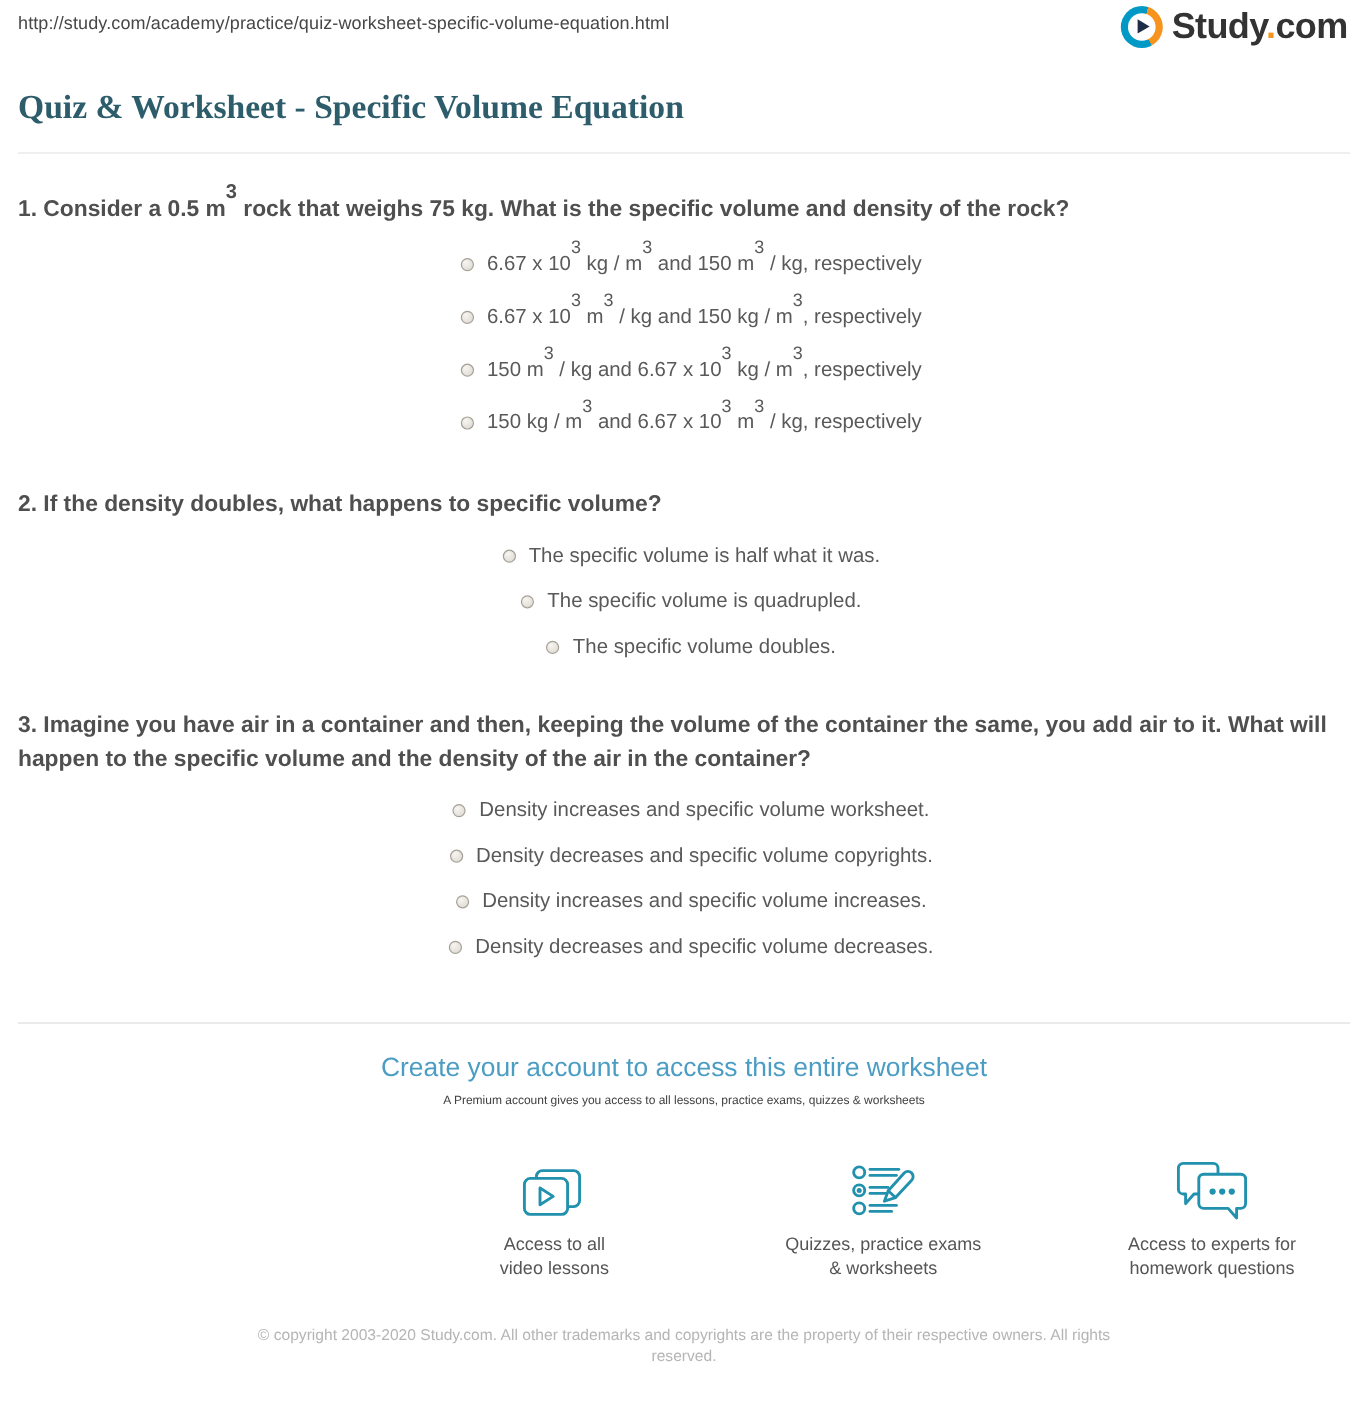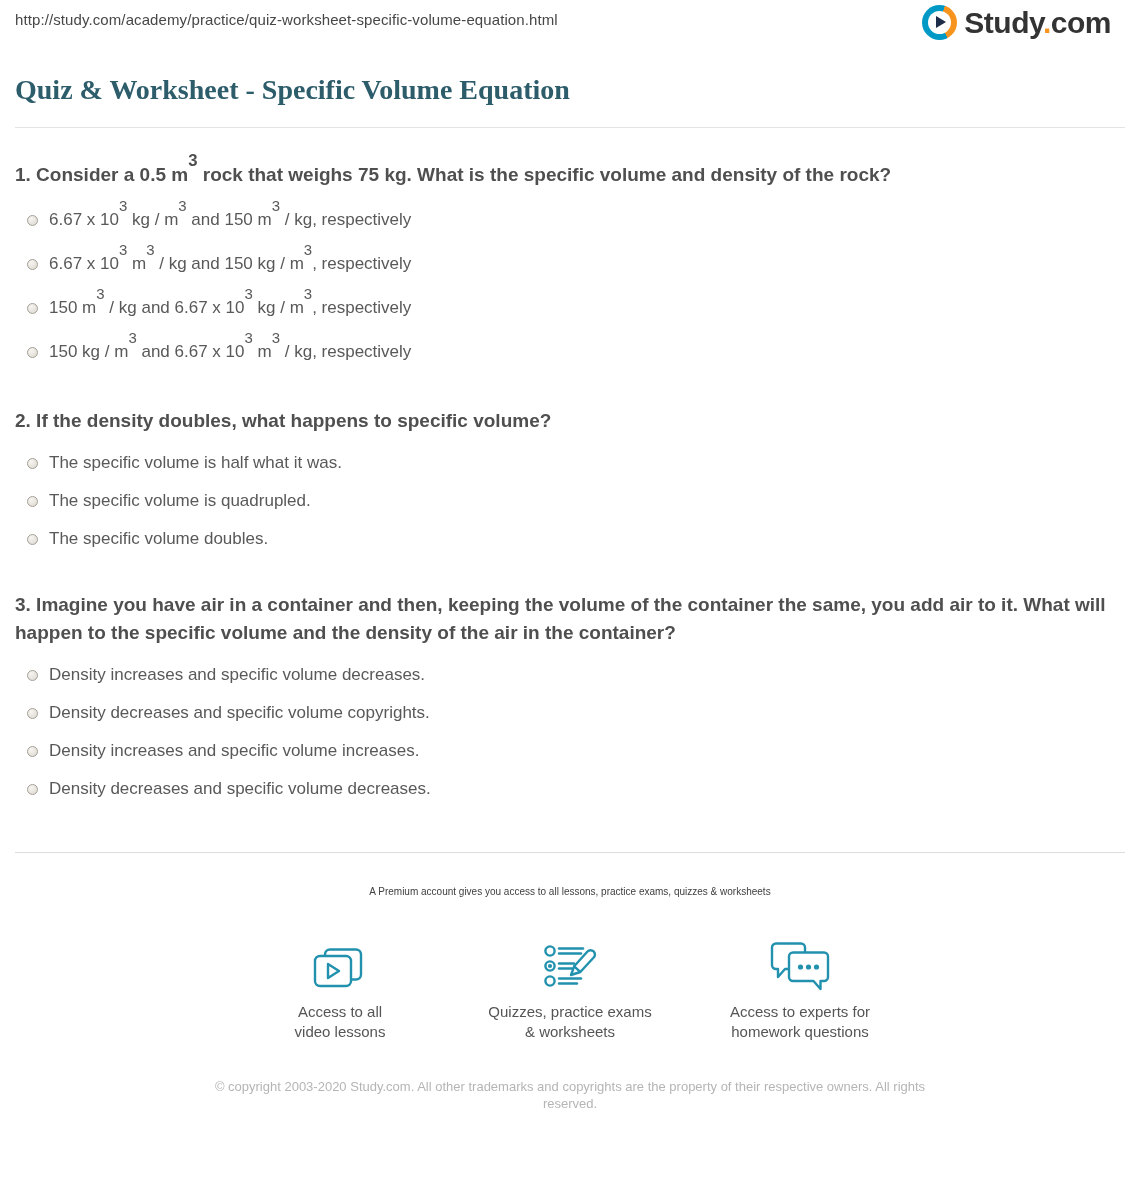--- a/index.html
+++ b/index.html
@@ -8,53 +8,53 @@
     font-family: "Liberation Sans", sans-serif;
     width: 1140px;
     margin: 0 auto;
     color: #555;
   }
   .page { width: 1140px; padding: 0 15px; position: relative; }
 
   
   .header { position: relative; padding-top: 11px; height: 52px; }
   .url-text { font-size: 15px; color: #474747; letter-spacing: 0.1px; }
-  .logo { position: absolute; top: 5px; right: 14px; display: flex; align-items: center; cursor: pointer; }
+  .logo { position: absolute; top: 5px; right: 2px; display: flex; align-items: center; cursor: pointer; }
   .logo-icon { width: 35px; height: 35px; border-radius: 50%; position: relative; flex: none;
     background: conic-gradient(from 0deg, #0099c6 0 18deg, #f7941e 18deg 152deg, #0099c6 152deg 360deg); }
   .logo-icon::before { content: ""; position: absolute; inset: 6px; background: #fff; border-radius: 50%; }
   .logo-icon::after { content: ""; position: absolute; left: 14px; top: 11px;
     border-left: 10px solid #1d2c47; border-top: 6.5px solid transparent; border-bottom: 6.5px solid transparent; }
   .logo-text { font-size: 30px; font-weight: 700; color: #333; margin-left: 7px; letter-spacing: -0.5px; }
   .logo-text .dot { color: #f7941e; }
 
   
   .page-title {
     margin-top: 22px; font-size: 28px; font-weight: 700; color: #2d5c6b;
     padding-bottom: 21px; border-bottom: 1px solid #e4e4e4; font-family: Liberation Serif, serif;
   }
 
   
   .question { margin-top: 33px; }
   .q-prompt { font-size: 19px; font-weight: 700; color: #4f4f4f; line-height: 28px; margin-bottom: 9px; }
-  .option { display: flex; align-items: center; padding: 9px 0 9px 12px; cursor: pointer; }
+  .option { display: flex; align-items: center; padding: 9px 0 9px 12px; cursor: pointer; justify-content: center; }
   .option.tall { padding: 12px 0 12px 12px; }
   .radio {
     width: 11px; height: 11px; border-radius: 50%; flex: none; margin-right: 11px;
     border: 1px solid #a5a096; background: radial-gradient(circle at 35% 30%, #f7f5f1, #dbd7d0);
   }
   .option-label { font-size: 17px; color: #595959; }
   sup { font-size: 0.88em; line-height: 0; position: relative; top: -0.48em; }
 
   
   .cta { border-top: 1px solid #dddddd; margin-top: 44px; padding-top: 24px; text-align: center; }
   .cta-heading { font-size: 22px; font-weight: 400; color: #4b9dc3; }
   .cta-sub { font-size: 10px; color: #404040; margin-top: 9px; }
 
-  .features { display: flex; justify-content: center; margin-top: 40px; }
+  .features { display: flex; justify-content: flex-end; margin-top: 40px; gap: 44px; }
   .feature { width: 230px; text-align: center; }
   .feature-icon { height: 56px; display: flex; align-items: flex-end; justify-content: center; }
   .feature-label { font-size: 15px; color: #555; line-height: 20px; margin-top: 9px; }
   svg .stroke { fill: none; stroke: #2191ae; stroke-width: 2.4; stroke-linecap: round; stroke-linejoin: round; }
   svg .stroke-fill { fill: #ffffff; stroke: #2191ae; stroke-width: 2.4; stroke-linecap: round; stroke-linejoin: round; }
   svg .dotfill { fill: #2191ae; stroke: none; }
 
   
   .copyright {
     margin: 36px auto 0; max-width: 720px; text-align: center;
@@ -109,37 +109,38 @@
     <div class="option">
       <span class="radio"></span>
       <span class="option-label">The specific volume doubles.</span>
     </div>
   </div>
 
   <div class="question">
     <div class="q-prompt">3. Imagine you have air in a container and then, keeping the volume of the container the same, you add air to it. What will happen to the specific volume and the density of the air in the container?</div>
     <div class="option">
       <span class="radio"></span>
-      <span class="option-label">Density increases and specific volume decreases.</span>
+      <span class="option-label">Density increases and specific volume worksheet.</span>
     </div>
     <div class="option">
       <span class="radio"></span>
       <span class="option-label">Density decreases and specific volume copyrights.</span>
     </div>
     <div class="option">
       <span class="radio"></span>
       <span class="option-label">Density increases and specific volume increases.</span>
     </div>
     <div class="option">
       <span class="radio"></span>
       <span class="option-label">Density decreases and specific volume decreases.</span>
     </div>
   </div>
 
   <div class="cta">
+    <div class="cta-heading">Create your account to access this entire worksheet</div>
     <div class="cta-sub">A Premium account gives you access to all lessons, practice exams, quizzes &amp; worksheets</div>
 
     <div class="features">
 
       <div class="feature">
         <div class="feature-icon">
           <svg width="56" height="46" viewBox="0 0 56 46">
             <rect class="stroke" x="13" y="2.5" width="36" height="30" rx="5"></rect>
             <rect class="stroke-fill" x="3" y="9" width="36" height="30" rx="5"></rect>
             <path class="stroke" d="M16 17 L27 24 L16 31 Z"></path>

